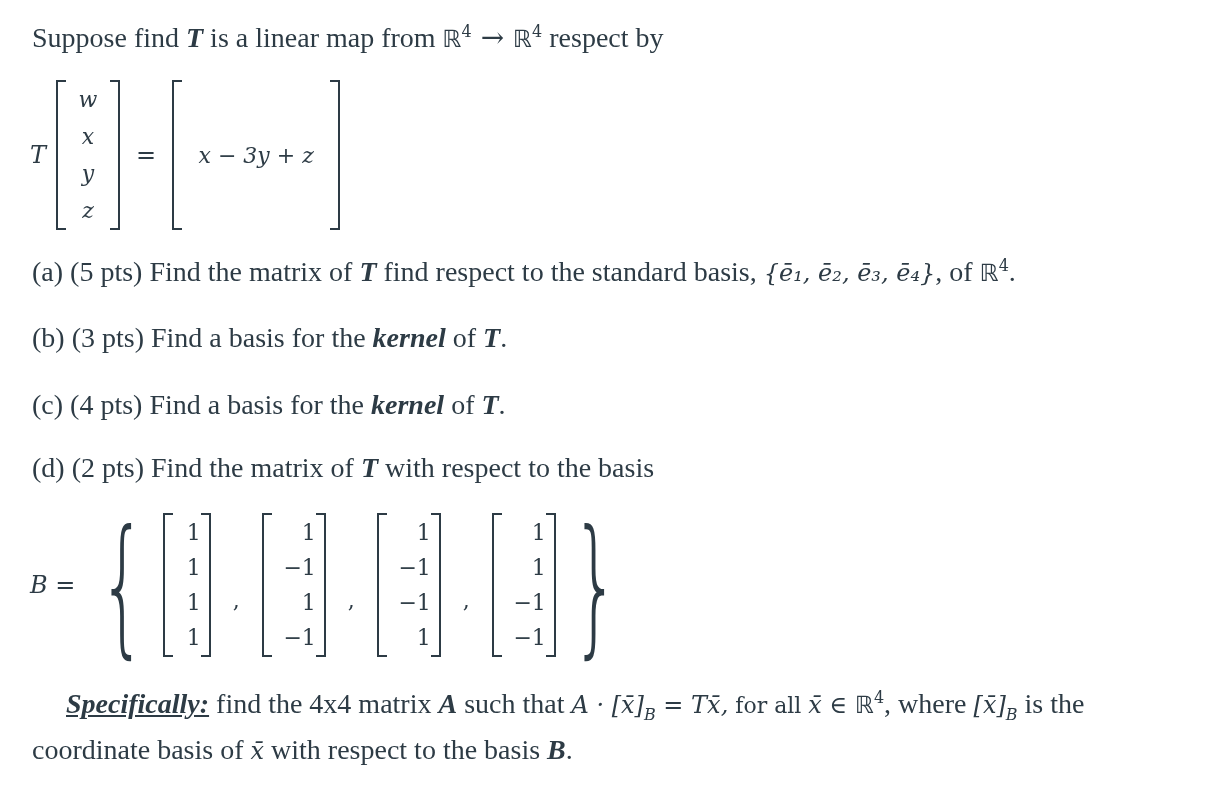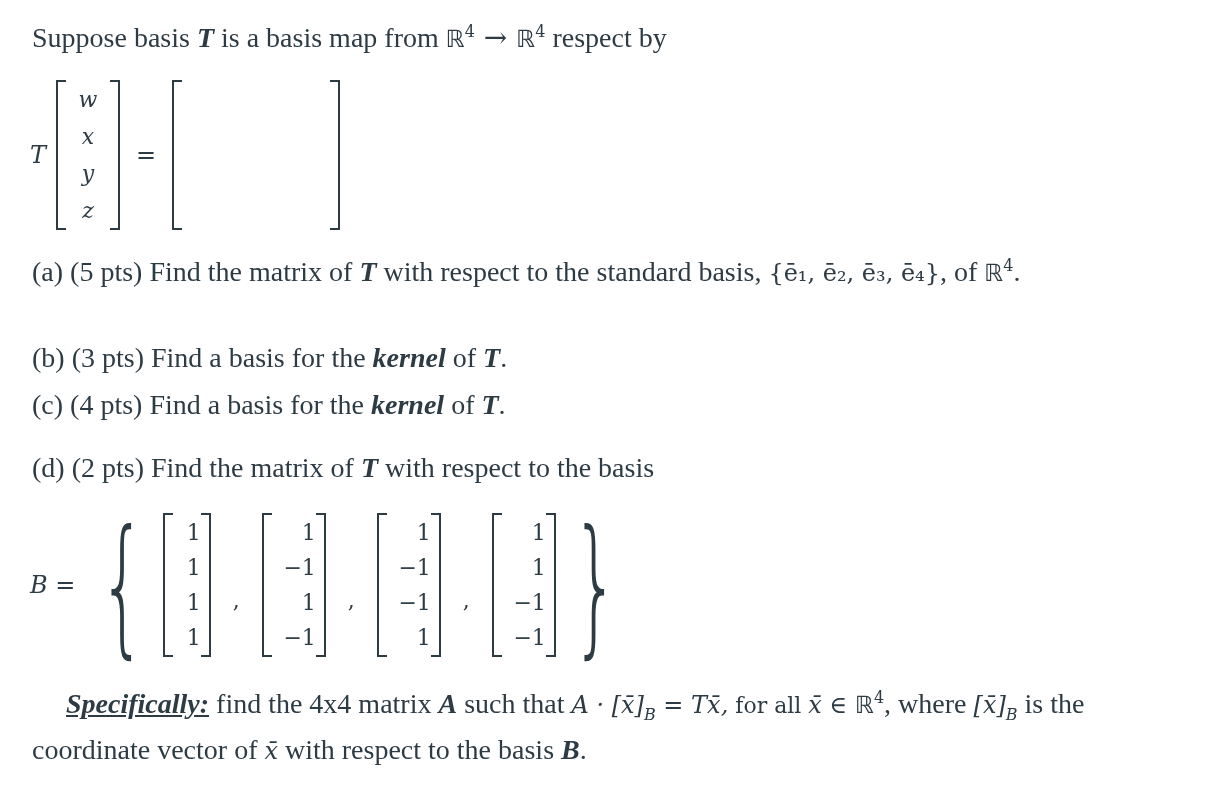--- a/index.html
+++ b/index.html
@@ -25,45 +25,46 @@
   .col { display: flex; flex-direction: column; }
   .cell { font-size: 22px; height: 37px; line-height: 37px; text-align: center; white-space: nowrap; }
   .cell.num { text-align: right; }
   .sym { font-size: 24px; }
   .brace { font-size: 150px; line-height: 150px; font-family: "DejaVu Sans", sans-serif; font-weight: 100; transform: scaleX(0.5); display:inline-block; }
 </style>
 </head>
 <body>
 
 <div class="para" style="top:20px;">
-  <span>Suppose basis </span><span class="bi">T</span><span> is a basis map from </span><span class="bb">ℝ</span><span class="sup">4</span><span class="mrm"> → </span><span class="bb">ℝ</span><span class="sup">4</span><span> respect by</span>
+  <span>Suppose find </span><span class="bi">T</span><span> is a linear map from </span><span class="bb">ℝ</span><span class="sup">4</span><span class="mrm"> → </span><span class="bb">ℝ</span><span class="sup">4</span><span> respect by</span>
 </div>
 
 <div class="mblock" style="left:30px; top:80px; height:150px;">
   <span class="math sym" style="margin-right:10px;">T</span>
   <div class="bracket l" style="height:146px;"></div>
   <div class="col" style="width:44px;">
     <span class="cell math">w</span>
     <span class="cell math">x</span>
     <span class="cell math">y</span>
     <span class="cell math">z</span>
   </div>
   <div class="bracket r" style="height:146px;"></div>
   <span class="mrm sym" style="margin:0 16px;">=</span>
   <div class="bracket l" style="height:146px;"></div>
   <div class="col" style="width:148px;">
+    <span class="cell math">x − 3y + z</span>
   </div>
   <div class="bracket r" style="height:146px;"></div>
 </div>
 
 <div class="para" style="top:254px;">
-  <span>(a) (5 pts) Find the matrix of </span><span class="bi">T</span><span> with respect to the standard basis, </span><span class="mrm" style="font-size:24px;">{ē₁, ē₂, ē₃, ē₄}</span><span>, of </span><span class="bb">ℝ</span><span class="sup">4</span><span>.</span>
+  <span>(a) (5 pts) Find the matrix of </span><span class="bi">T</span><span> find respect to the standard basis, </span><span class="mrm" style="font-size:24px;font-style:italic;">{ē₁, ē₂, ē₃, ē₄}</span><span>, of </span><span class="bb">ℝ</span><span class="sup">4</span><span>.</span>
 </div>
 
-<div class="para" style="top:320px;margin-top:20px;">
+<div class="para" style="top:320px;">
   <span>(b) (3 pts) Find a basis for the </span><span class="bi">kernel</span><span> of </span><span class="bi">T</span><span>.</span>
 </div>
 
 <div class="para" style="top:387px;">
   <span>(c) (4 pts) Find a basis for the </span><span class="bi">kernel</span><span> of </span><span class="bi">T</span><span>.</span>
 </div>
 
 <div class="para" style="top:450px;">
   <span>(d) (2 pts) Find the matrix of </span><span class="bi">T</span><span> with respect to the basis</span>
 </div>
@@ -111,14 +112,14 @@
   </div>
   <div class="bracket r" style="height:140px;"></div>
 
   <span class="brace" style="margin-left:-8px;">}</span>
 </div>
 
 <div class="para" style="top:686px;">
   <span class="bi underline">Specifically:</span><span> find the 4x4 matrix </span><span class="bi">A</span><span> such that </span><span class="math" style="font-size:24px;">A · [x̄]</span><span class="sub math">B</span><span class="math" style="font-size:24px;"> = Tx̄,</span><span class="mrm" style="font-size:22px;"> for all </span><span class="math" style="font-size:24px;">x̄ ∈ </span><span class="bb">ℝ</span><span class="sup">4</span><span>, where </span><span class="math" style="font-size:24px;">[x̄]</span><span class="sub math">B</span><span> is the</span>
 </div>
 <div class="para" style="top:732px;">
-  <span>coordinate vector of </span><span class="math" style="font-size:24px;">x̄</span><span> with respect to the basis </span><span class="bi">B</span><span>.</span>
+  <span>coordinate basis of </span><span class="math" style="font-size:24px;">x̄</span><span> with respect to the basis </span><span class="bi">B</span><span>.</span>
 </div>
 
 </body></html>

